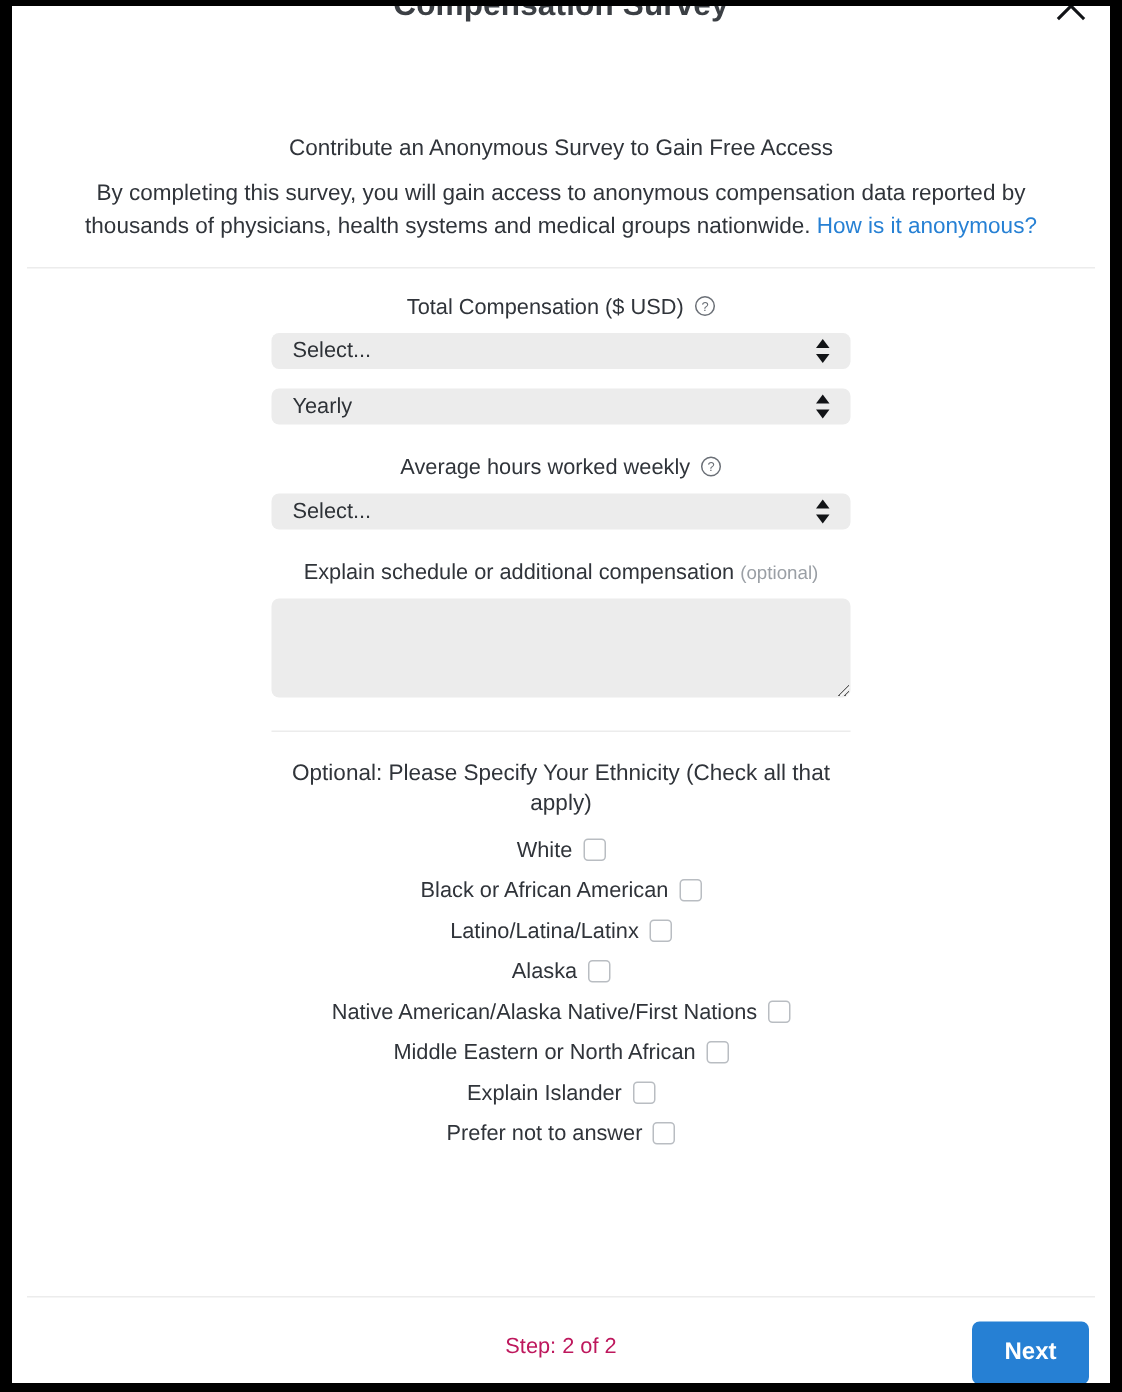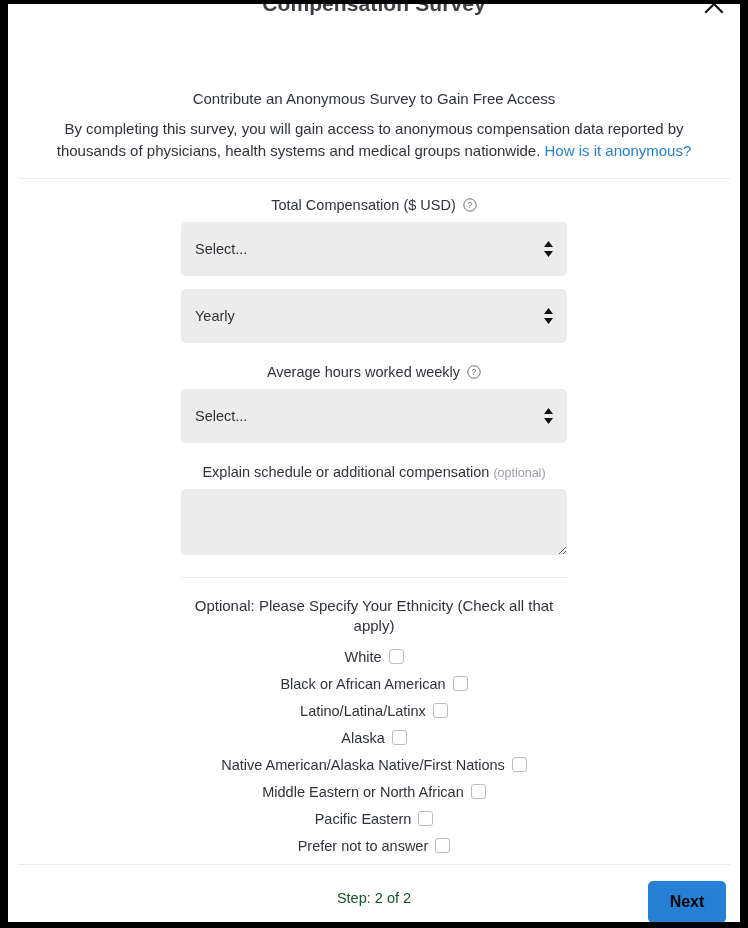--- a/index.html
+++ b/index.html
@@ -122,21 +122,21 @@
     cursor: pointer;
   }
   .help-icon svg { display: block; }
 
   .select-wrap {
     position: relative;
     margin-bottom: 13px;
   }
   .select-box {
     width: 100%;
-    height: 54px;
+    height: 24px;
     box-sizing: border-box;
     background: #ececec;
     border: none;
     border-radius: 5px;
     padding: 0 34px 0 14px;
     font-size: 14.5px;
     color: #2e3237;
     font-family: "Liberation Sans", sans-serif;
     display: flex;
     align-items: center;
@@ -224,32 +224,32 @@
   .footer-inner {
     position: relative;
     height: 57px;
   }
   .step-text {
     position: absolute;
     left: 0; right: 0;
     top: 25px;
     text-align: center;
     font-size: 14.5px;
-    color: #14532d;
+    color: #be185d;
   }
   .next-btn {
     position: absolute;
     right: 14px;
     top: 16px;
     width: 78px;
     height: 42px;
     background: #2680d4;
     border: none;
     border-radius: 5px;
-    color: #000000;
+    color: #ffffff;
     font-size: 16px;
     font-weight: bold;
     font-family: "Liberation Sans", sans-serif;
     cursor: pointer;
     line-height: 1;
   }
 </style>
 </head>
 <body>
 
@@ -361,21 +361,21 @@
         </div>
         <div class="check-row">
           <span class="check-label">Native American/Alaska Native/First Nations</span>
           <span class="checkbox"></span>
         </div>
         <div class="check-row">
           <span class="check-label">Middle Eastern or North African</span>
           <span class="checkbox"></span>
         </div>
         <div class="check-row">
-          <span class="check-label">Pacific Eastern</span>
+          <span class="check-label">Explain Islander</span>
           <span class="checkbox"></span>
         </div>
         <div class="check-row">
           <span class="check-label">Prefer not to answer</span>
           <span class="checkbox"></span>
         </div>
       </div>
 
     </div>
 

